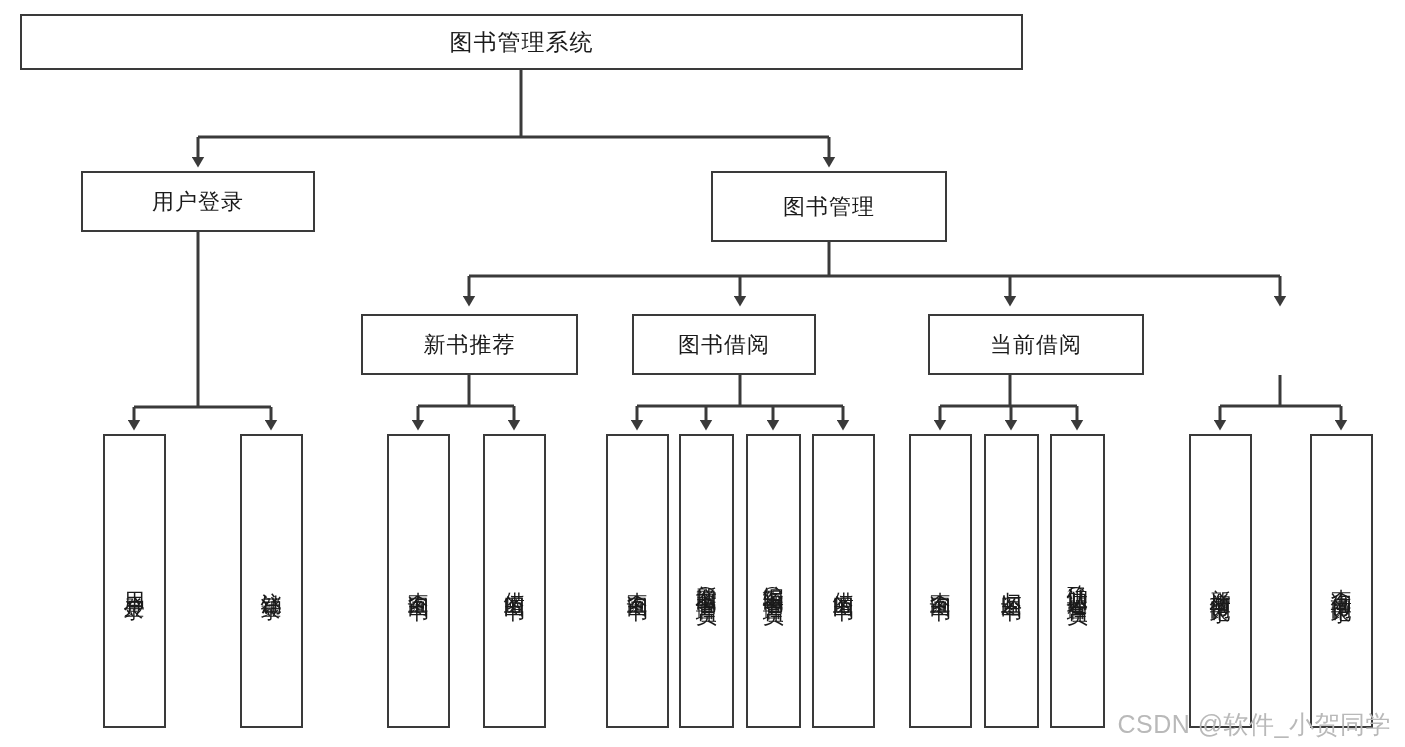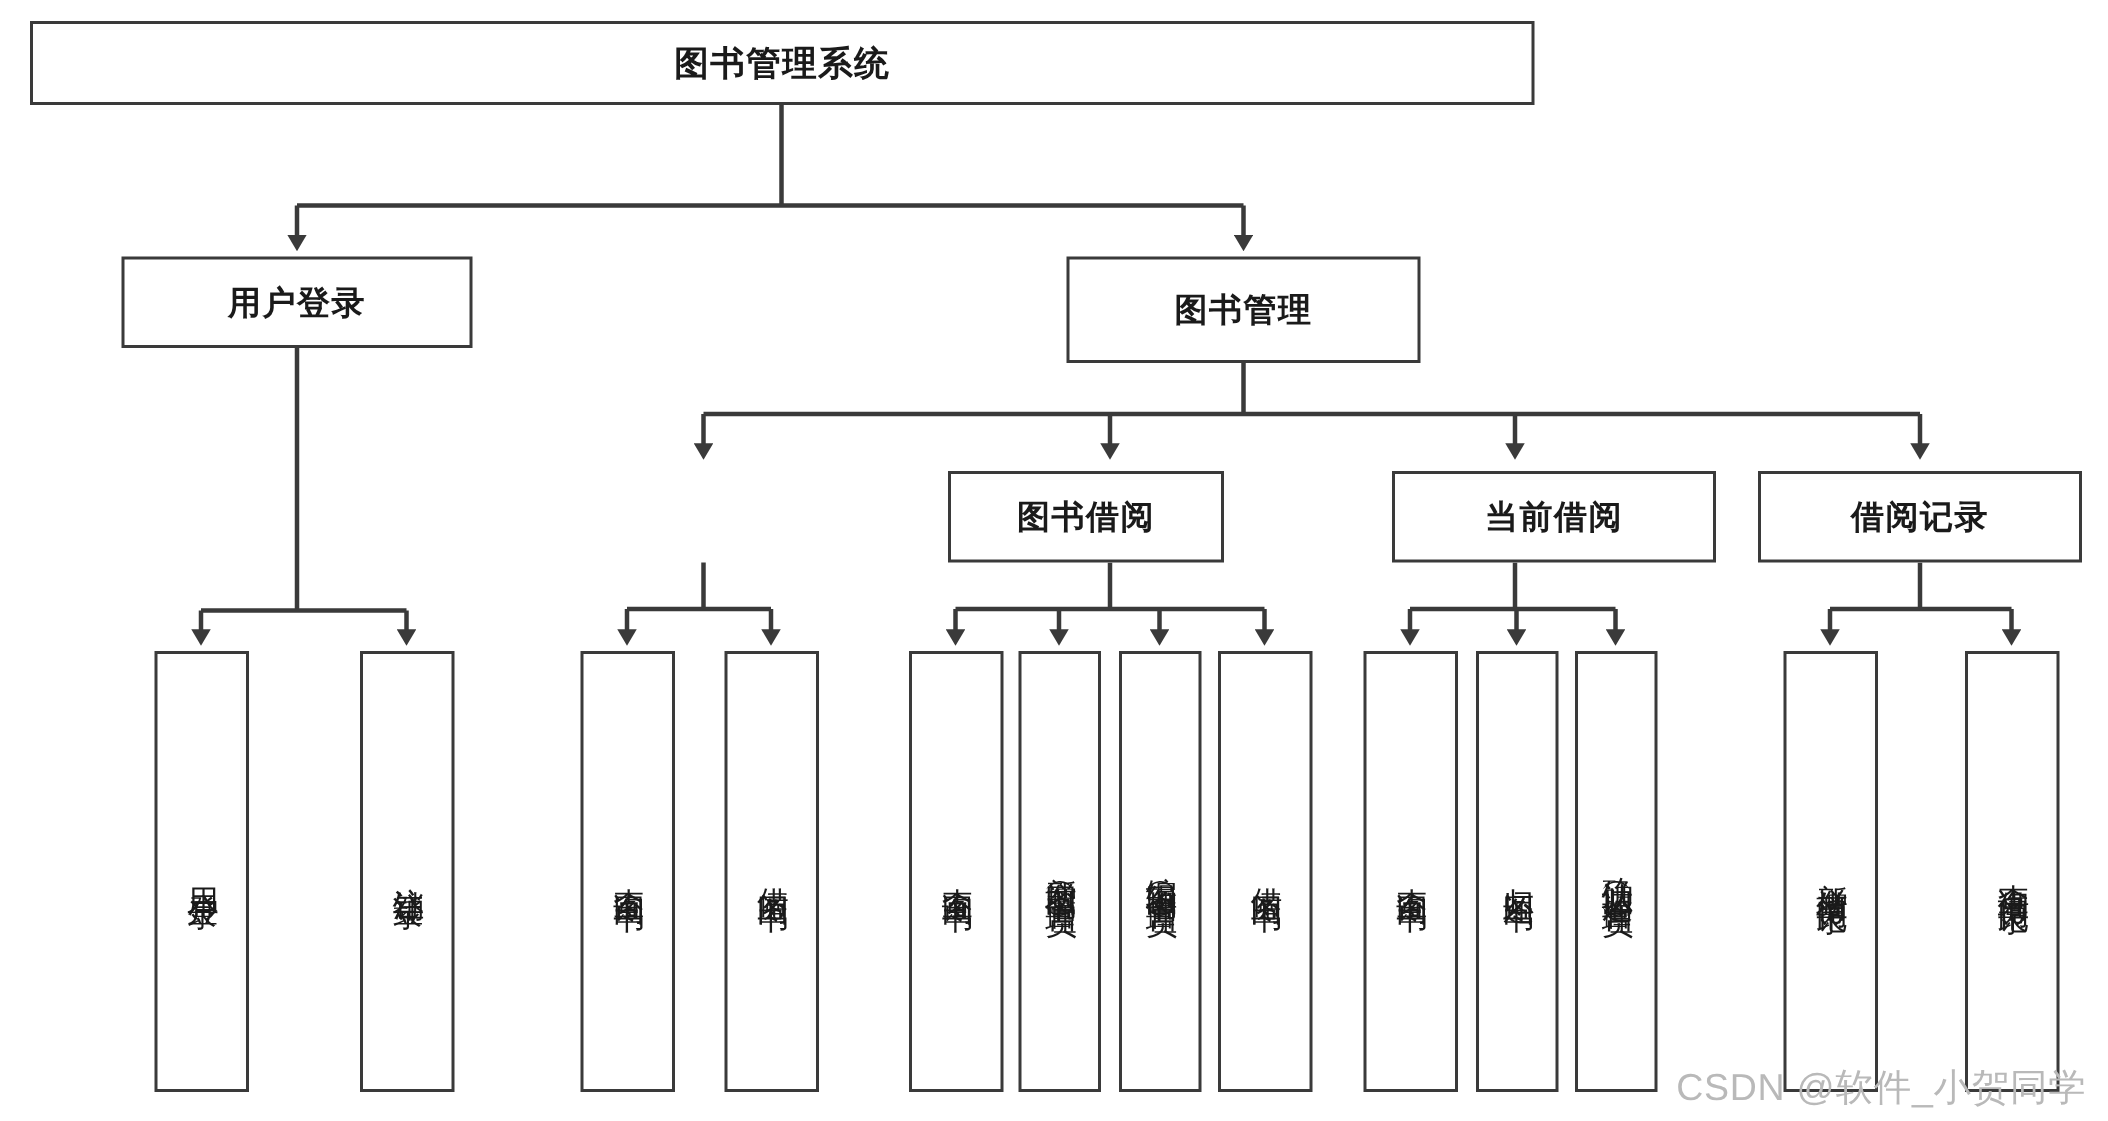--- a/index.html
+++ b/index.html
@@ -31,21 +31,20 @@
     border: 2px solid #3a3a3a;
     background: #ffffff;
     display: flex;
     align-items: center;
     justify-content: center;
     color: #1a1a1a;
   }
   .node.horiz {
     font-size: 22px;
     letter-spacing: 1px;
-    font-weight: bold;
   }
   .node.vert {
     font-size: 21px;
   }
   .node.vert .vtext {
     writing-mode: vertical-rl;
     text-orientation: upright;
     line-height: 1.12;
     letter-spacing: 3px;
     white-space: nowrap;
@@ -123,28 +122,28 @@
     <span>图书管理系统</span>
   </div>
 
   <div class="node horiz" id="l2-0" style="left: 81px; top: 171px; width: 234px; height: 61px;">
     <span>用户登录</span>
   </div>
   <div class="node horiz" id="l2-1" style="left: 711px; top: 171px; width: 236px; height: 71px;">
     <span>图书管理</span>
   </div>
 
+  <div class="node horiz" id="l3-0" style="left: 361px; top: 314px; width: 217px; height: 61px;">
+    <span>新书推荐</span>
+  </div>
   <div class="node horiz" id="l3-1" style="left: 632px; top: 314px; width: 184px; height: 61px;">
     <span>图书借阅</span>
   </div>
   <div class="node horiz" id="l3-2" style="left: 902px; top: 314px; width: 216px; height: 61px; margin-left: 26px;">
     <span>当前借阅</span>
-  </div>
-  <div class="node horiz" id="l3-3" style="left: 1172px; top: 314px; width: 216px; height: 61px;">
-    <span>借阅记录</span>
   </div>
 
   <div class="node vert" id="leaf-0" style="left: 103px; top: 434px; width: 63px; height: 294px;">
     <span class="vtext">用户登录</span>
   </div>
   <div class="node vert" id="leaf-1" style="left: 240px; top: 434px; width: 63px; height: 294px;">
     <span class="vtext">注销登录</span>
   </div>
   <div class="node vert" id="leaf-2" style="left: 387px; top: 434px; width: 63px; height: 294px;">
     <span class="vtext">查询图书</span>

